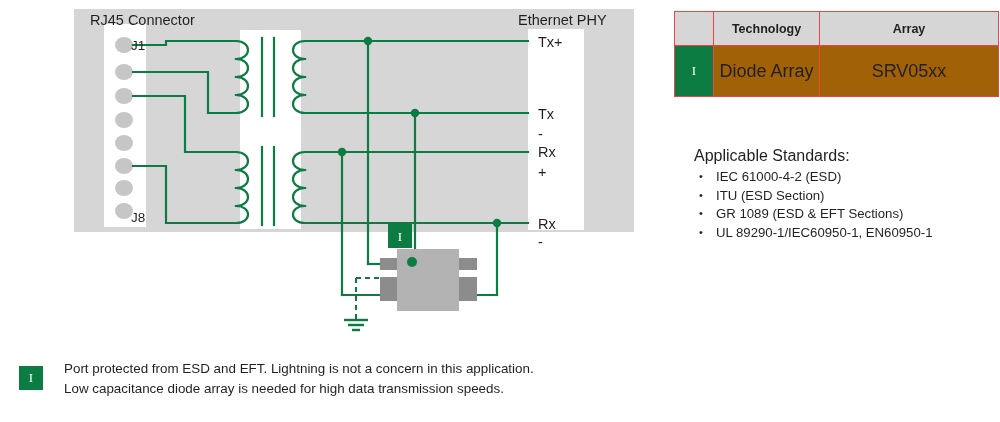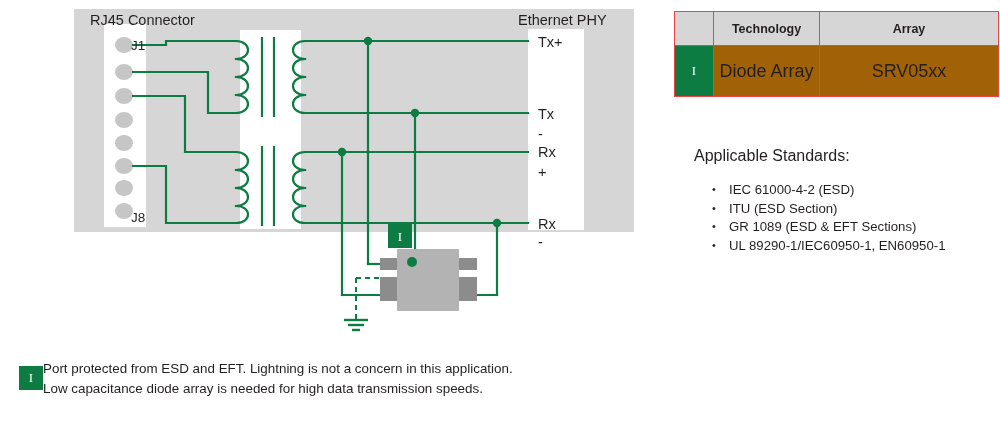--- a/index.html
+++ b/index.html
@@ -88,21 +88,21 @@
     width: 300px;
   }
   #standards .std-title {
     font-size: 16px;
     color: #231f20;
     margin: 0 0 1px 0;
     line-height: 18px;
   }
   #standards ul {
     list-style: none;
-    margin: 16px;
+    margin: 3px;
     padding: 0;
   }
   #standards li {
     font-size: 13.2px;
     line-height: 18.5px;
     color: #231f20;
     position: relative;
     padding-left: 19px;
     white-space: nowrap;
   }
@@ -127,20 +127,21 @@
     color: #ffffff;
     font-family: "Liberation Serif", serif;
     font-size: 13px;
     display: flex;
     align-items: center;
     justify-content: center;
     flex: 0 0 auto;
     margin-top: 7px;
   }
   #footnote .fn-lines {
+    margin-left: 21px;
   }
   #footnote .fn-lines div {
     font-size: 13.4px;
     line-height: 19.6px;
     color: #231f20;
     white-space: nowrap;
   }
 </style>
 </head>
 <body>

